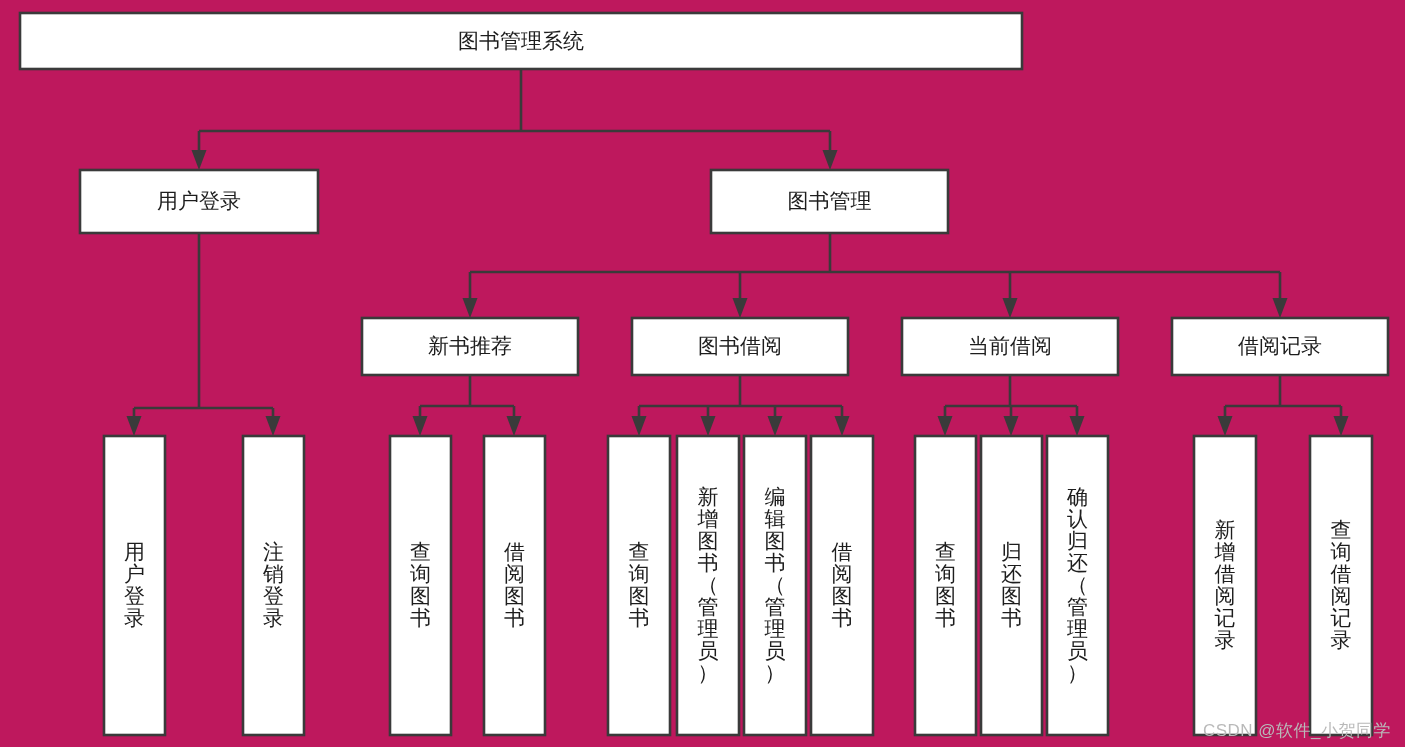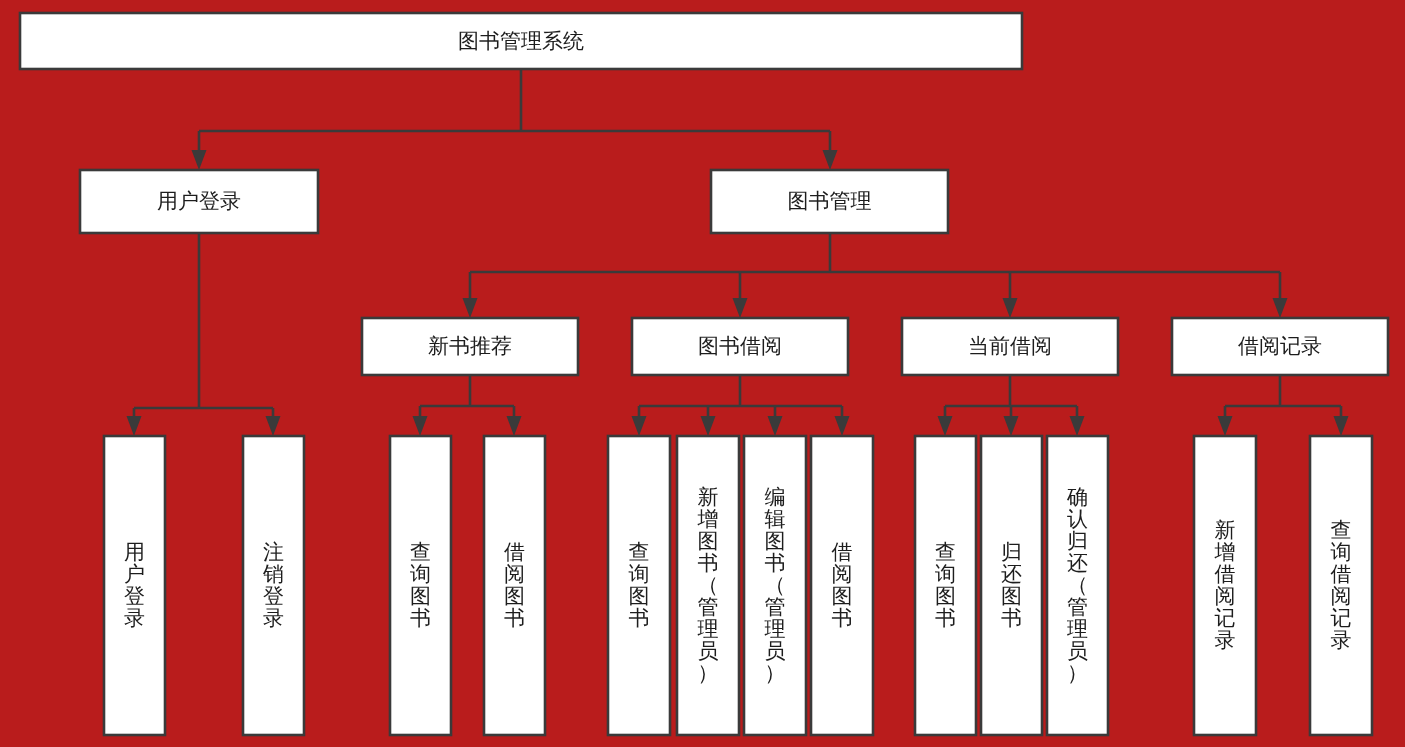--- a/index.html
+++ b/index.html
@@ -8,21 +8,21 @@
     padding: 0;
     background: #ffffff;
   }
   body {
     font-family: "Liberation Sans", "DejaVu Sans", sans-serif;
   }
   #diagram-root {
     position: relative;
     width: 1405px;
     height: 747px;
-    background: #b91c1c;
+    background: #be185d;
     overflow: hidden;
   }
   svg.diagram-canvas {
     position: absolute;
     left: 0;
     top: 0;
     width: 1405px;
     height: 747px;
     display: block;
   }
@@ -218,13 +218,14 @@
         <g>
           <rect x="1194" y="436" width="62" height="299" class="node-box"></rect>
           <text x="1225" y="0" class="node-label-v"><tspan x="1225" y="530.5">新</tspan><tspan x="1225" y="552.5">增</tspan><tspan x="1225" y="574.5">借</tspan><tspan x="1225" y="596.5">阅</tspan><tspan x="1225" y="618.5">记</tspan><tspan x="1225" y="640.5">录</tspan></text>
         </g>
         <g>
           <rect x="1310" y="436" width="62" height="299" class="node-box"></rect>
           <text x="1341" y="0" class="node-label-v"><tspan x="1341" y="530.5">查</tspan><tspan x="1341" y="552.5">询</tspan><tspan x="1341" y="574.5">借</tspan><tspan x="1341" y="596.5">阅</tspan><tspan x="1341" y="618.5">记</tspan><tspan x="1341" y="640.5">录</tspan></text>
         </g>
       </g>
   </svg>
+  <div class="watermark-text">CSDN @软件_小贺同学</div>
 </div>
 
 </body></html>

